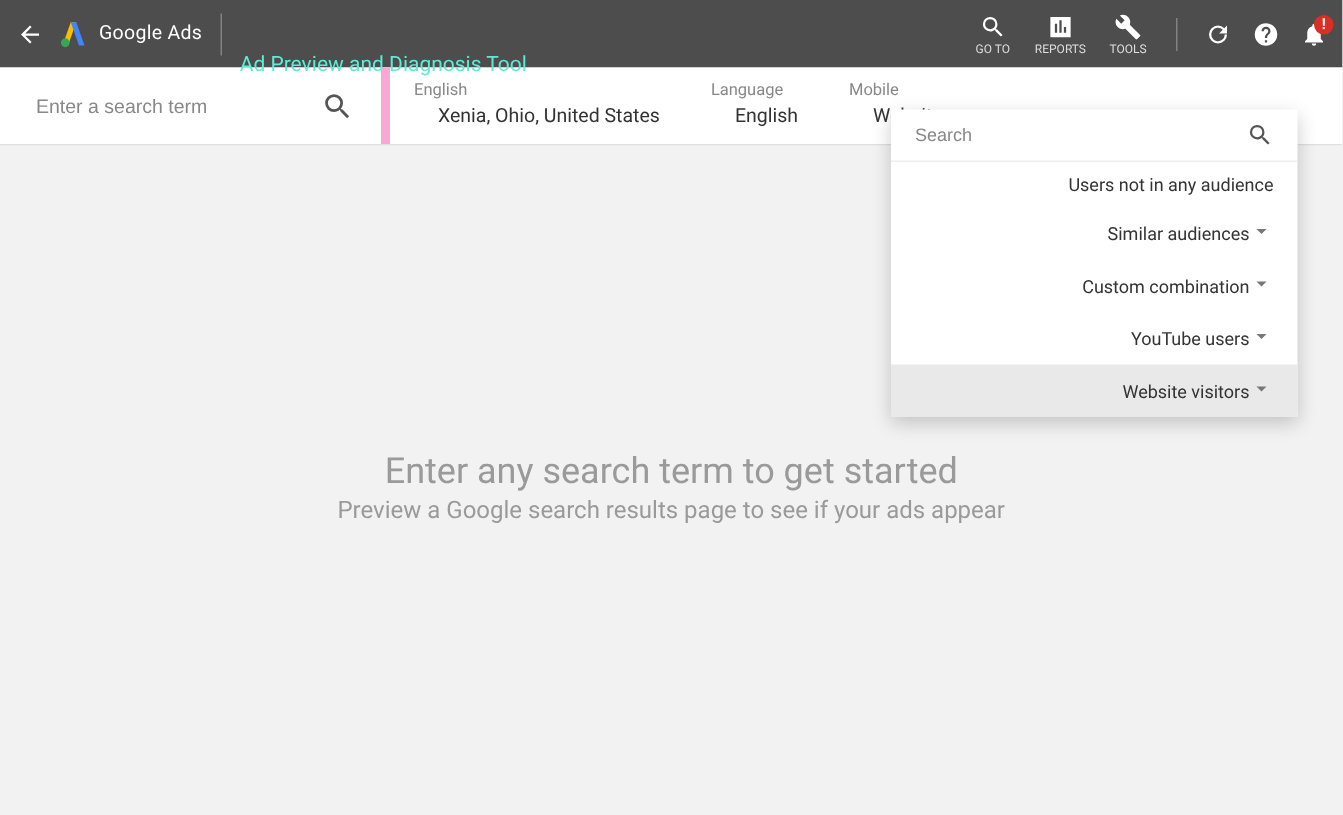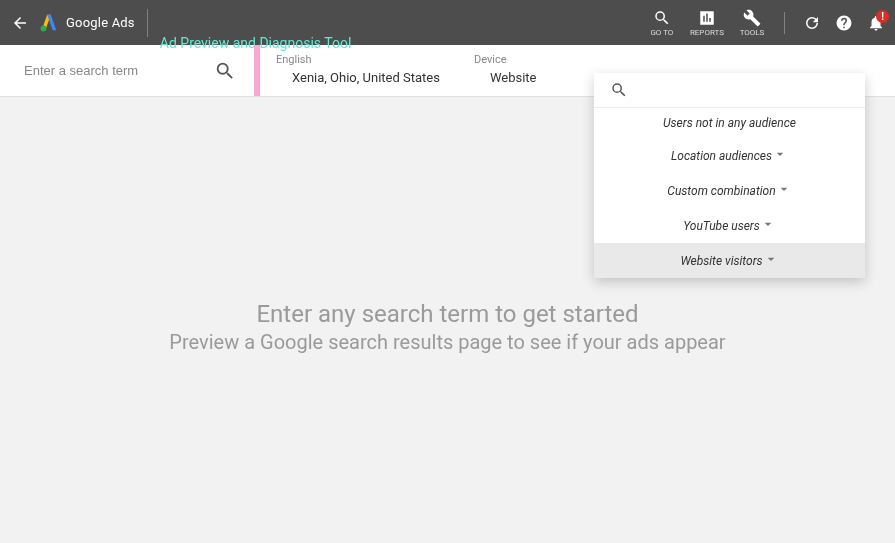--- a/index.html
+++ b/index.html
@@ -109,34 +109,34 @@
     display:flex; align-items:center;
     padding: 8px 16px;
     border-bottom:1px solid #eee;
   }
   .dropdown-search input {
     border:none; outline:none; flex:1; font-size:12px; color:#333;
   }
   .dropdown-search input::placeholder { color:#888; }
   .dropdown-search svg { width:18px; height:18px; fill:#555; }
   .dropdown-item {
-    display:flex; align-items:center; justify-content:center;
+    display:flex; align-items:center; justify-content:flex-end;
     padding: 8px 16px;
-    font-size:12px; color:#333; cursor:pointer;font-style:italic;
+    font-size:12px; color:#333; cursor:pointer;
   }
   .dropdown-item.hover { background:#e9e9e9; }
   .dropdown-item .chev svg { width:16px; height:16px; fill:#777; }
 
   
   .main {
     position:absolute; top: 300px; left:0; right:0;
     text-align:center; color:#9a9a9a; 
   }
   .main .line1 { font-size:24px; }
-  .main .line2 { font-size:20px; margin-top:2px;}
+  .main .line2 { font-size:16px; margin-top:2px;}
 </style>
 </head>
 <body>
 
 <div class="header">
   <div class="back-icon">
     <svg viewBox="0 0 24 24" width="18" height="18" fill="#fff">
         <path d="M20 11H7.83l5.59-5.59L12 4l-8 8 8 8 1.41-1.41L7.83 13H20z"></path>
       </svg>
   </div>
@@ -193,38 +193,43 @@
   <div class="search-cell">
     <input type="text" placeholder="Enter a search term" style="">
     <svg viewBox="0 0 24 24">
         <path d="M15.5 14h-.79l-.28-.27A6.471 6.471 0 0016 9.5 6.5 6.5 0 109.5 16c1.61 0 3.09-.59 4.23-1.57l.27.28v.79l5 4.99L20.49 19l-4.99-5zM9.5 14A4.5 4.5 0 119.5 5a4.5 4.5 0 010 9z"></path>
       </svg>
   </div>
   <div class="filter-cell location">
     <span class="label">English</span>
     <span class="value">Xenia, Ohio, United States</span>
   </div>
+  <div class="filter-cell language">
+    <span class="label">Language</span>
+    <span class="value">English</span>
+  </div>
   <div class="filter-cell device">
-    <span class="label">Device</span>
+    <span class="label">Mobile</span>
     <span class="value">Website</span>
   </div>
 </div>
 
 <div class="dropdown">
   <div class="dropdown-search">
+    <input type="text" placeholder="Search" style="">
     <svg viewBox="0 0 24 24">
         <path d="M15.5 14h-.79l-.28-.27A6.471 6.471 0 0016 9.5 6.5 6.5 0 109.5 16c1.61 0 3.09-.59 4.23-1.57l.27.28v.79l5 4.99L20.49 19l-4.99-5zM9.5 14A4.5 4.5 0 119.5 5a4.5 4.5 0 010 9z"></path>
       </svg>
   </div>
   <div id="dropdown-list">
       <div class="dropdown-item">
         <span>Users not in any audience</span>
       </div>
       <div class="dropdown-item">
-        <span>Location audiences</span>
+        <span>Similar audiences</span>
         <span class="chev"><svg viewBox="0 0 24 24">
             <path d="M7 10l5 5 5-5z"></path>
           </svg></span>
       </div>
       <div class="dropdown-item">
         <span>Custom combination</span>
         <span class="chev"><svg viewBox="0 0 24 24">
             <path d="M7 10l5 5 5-5z"></path>
           </svg></span>
       </div>

